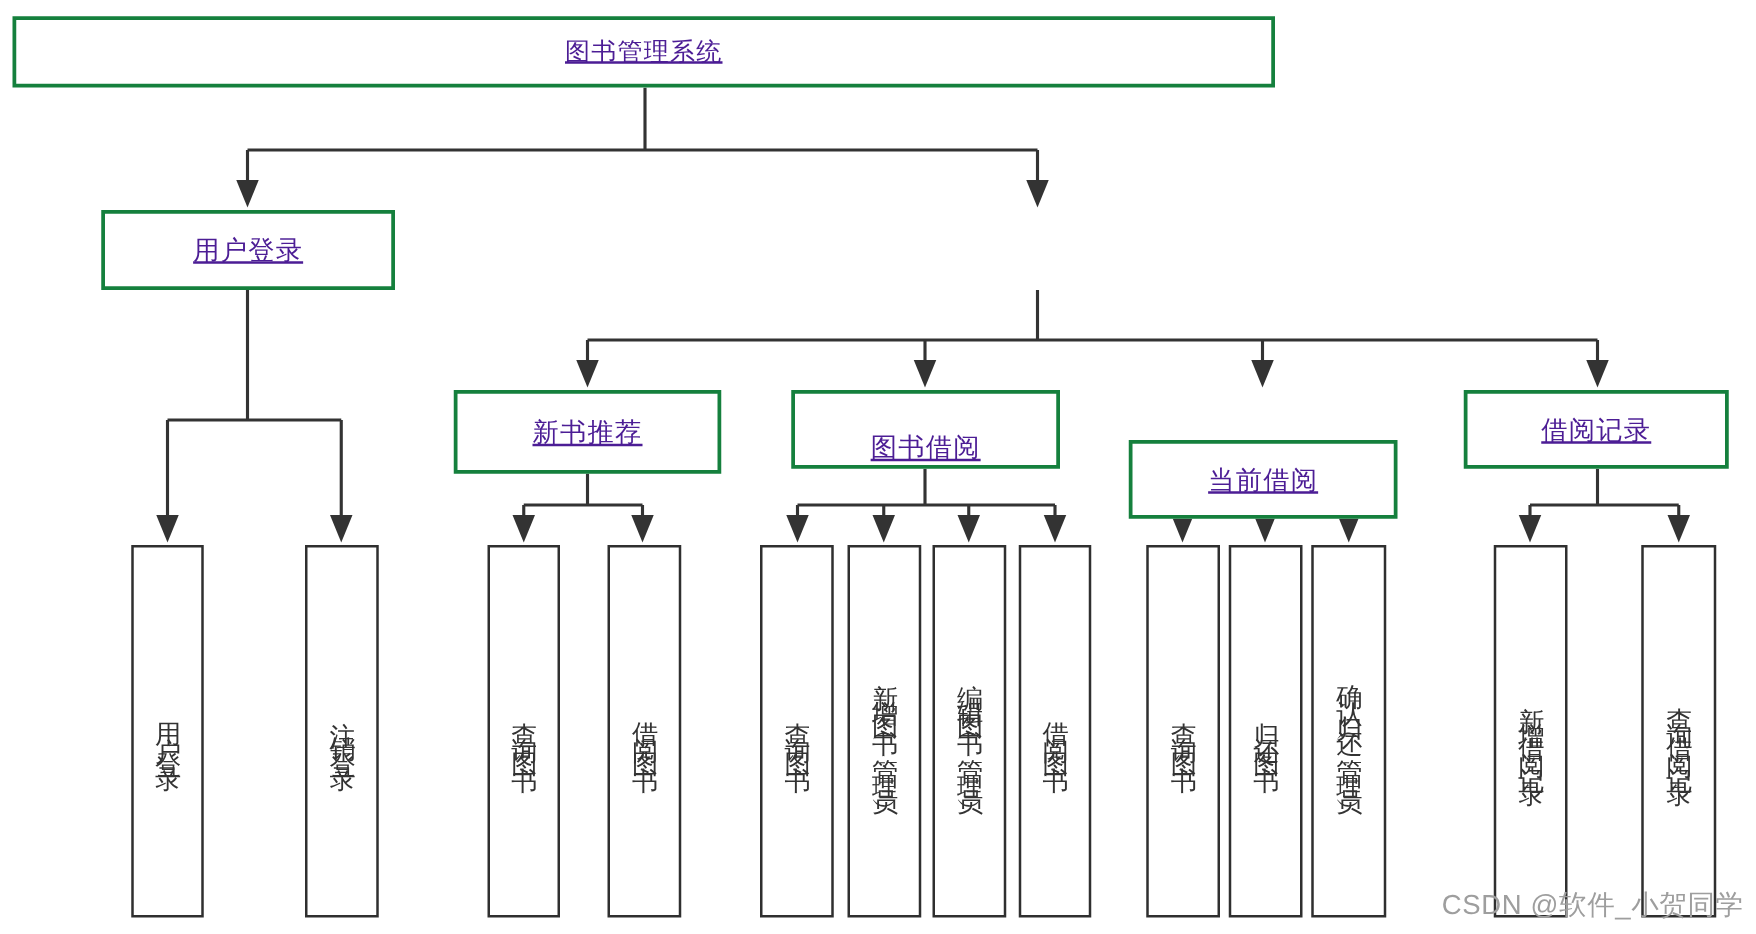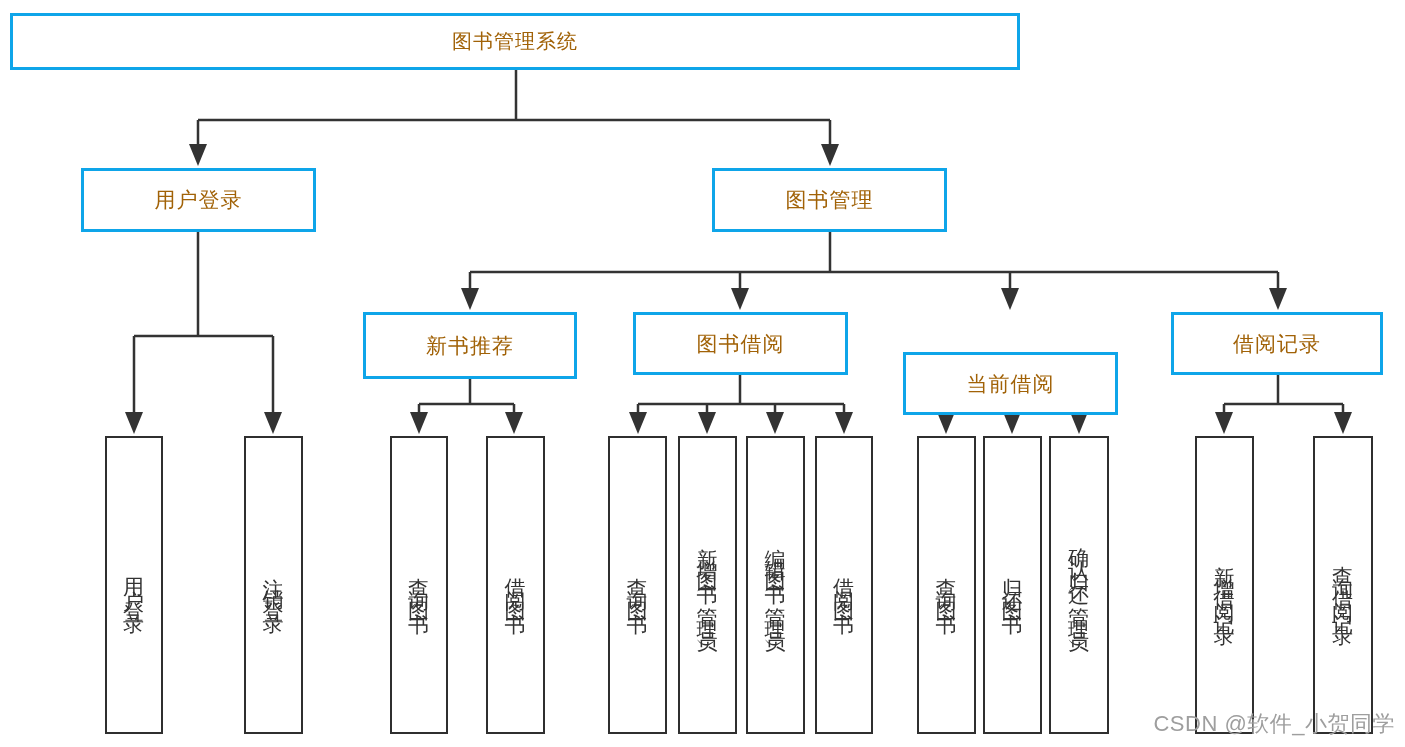--- a/index.html
+++ b/index.html
@@ -19,29 +19,30 @@
   #wires {
     position: absolute;
     left: 0;
     top: 0;
     z-index: 0;
   }
   .hbox {
     position: absolute;
     box-sizing: border-box;
     background: #ffffff;
-    border: 3px solid #0ea5e9;
+    border: 3px solid #15803d;
     display: flex;
     align-items: center;
     justify-content: center;
     font-size: 21px;
     letter-spacing: 1px;
-    color: #a16207;
+    color: #4c1d95;
     z-index: 1;
     white-space: nowrap;
+    text-decoration: underline;
   }
   .vbox {
     position: absolute;
     box-sizing: border-box;
     background: #ffffff;
     border: 2px solid #2f2f2f;
     display: flex;
     align-items: center;
     justify-content: center;
     font-size: 21px;
@@ -104,28 +105,25 @@
     </g>
   </svg>
 
   <div class="hbox" style="left:10px; top:13px; width:1010px; height:57px; font-size:20px;">
     <span>图书管理系统</span>
   </div>
 
   <div class="hbox" style="left:81px; top:168px; width:235px; height:64px;">
     <span>用户登录</span>
   </div>
-  <div class="hbox" style="left:712px; top:168px; width:235px; height:64px;">
-    <span>图书管理</span>
-  </div>
 
   <div class="hbox" style="left:363px; top:312px; width:214px; height:67px;">
     <span>新书推荐</span>
   </div>
-  <div class="hbox" style="left:633px; top:312px; width:215px; height:63px;">
+  <div class="hbox" style="left:633px; top:312px; width:215px; height:63px;align-items:flex-end;">
     <span>图书借阅</span>
   </div>
   <div class="hbox" style="left:903px; top:312px; width:215px; height:63px;margin-top:40px;">
     <span>当前借阅</span>
   </div>
   <div class="hbox" style="left:1171px; top:312px; width:212px; height:63px;">
     <span>借阅记录</span>
   </div>
 
   <div class="vbox" style="left:105px; width:58px;">

